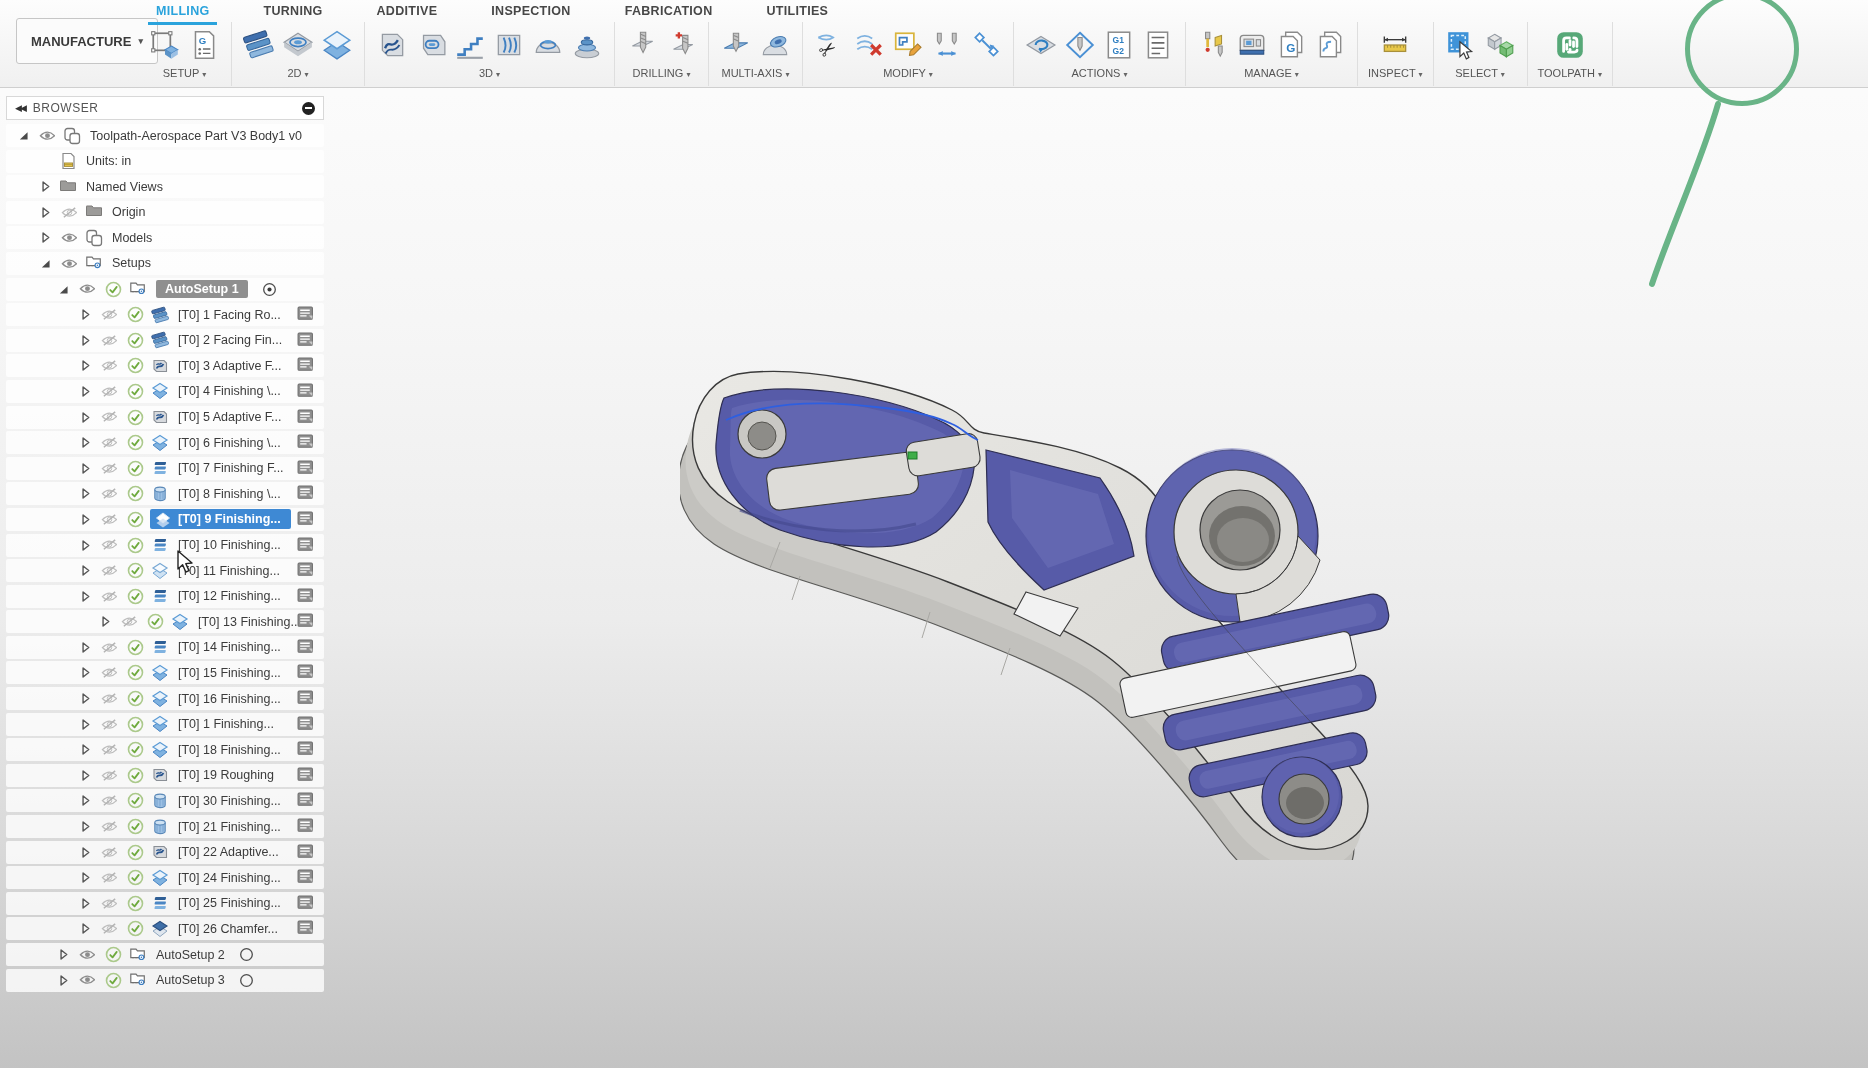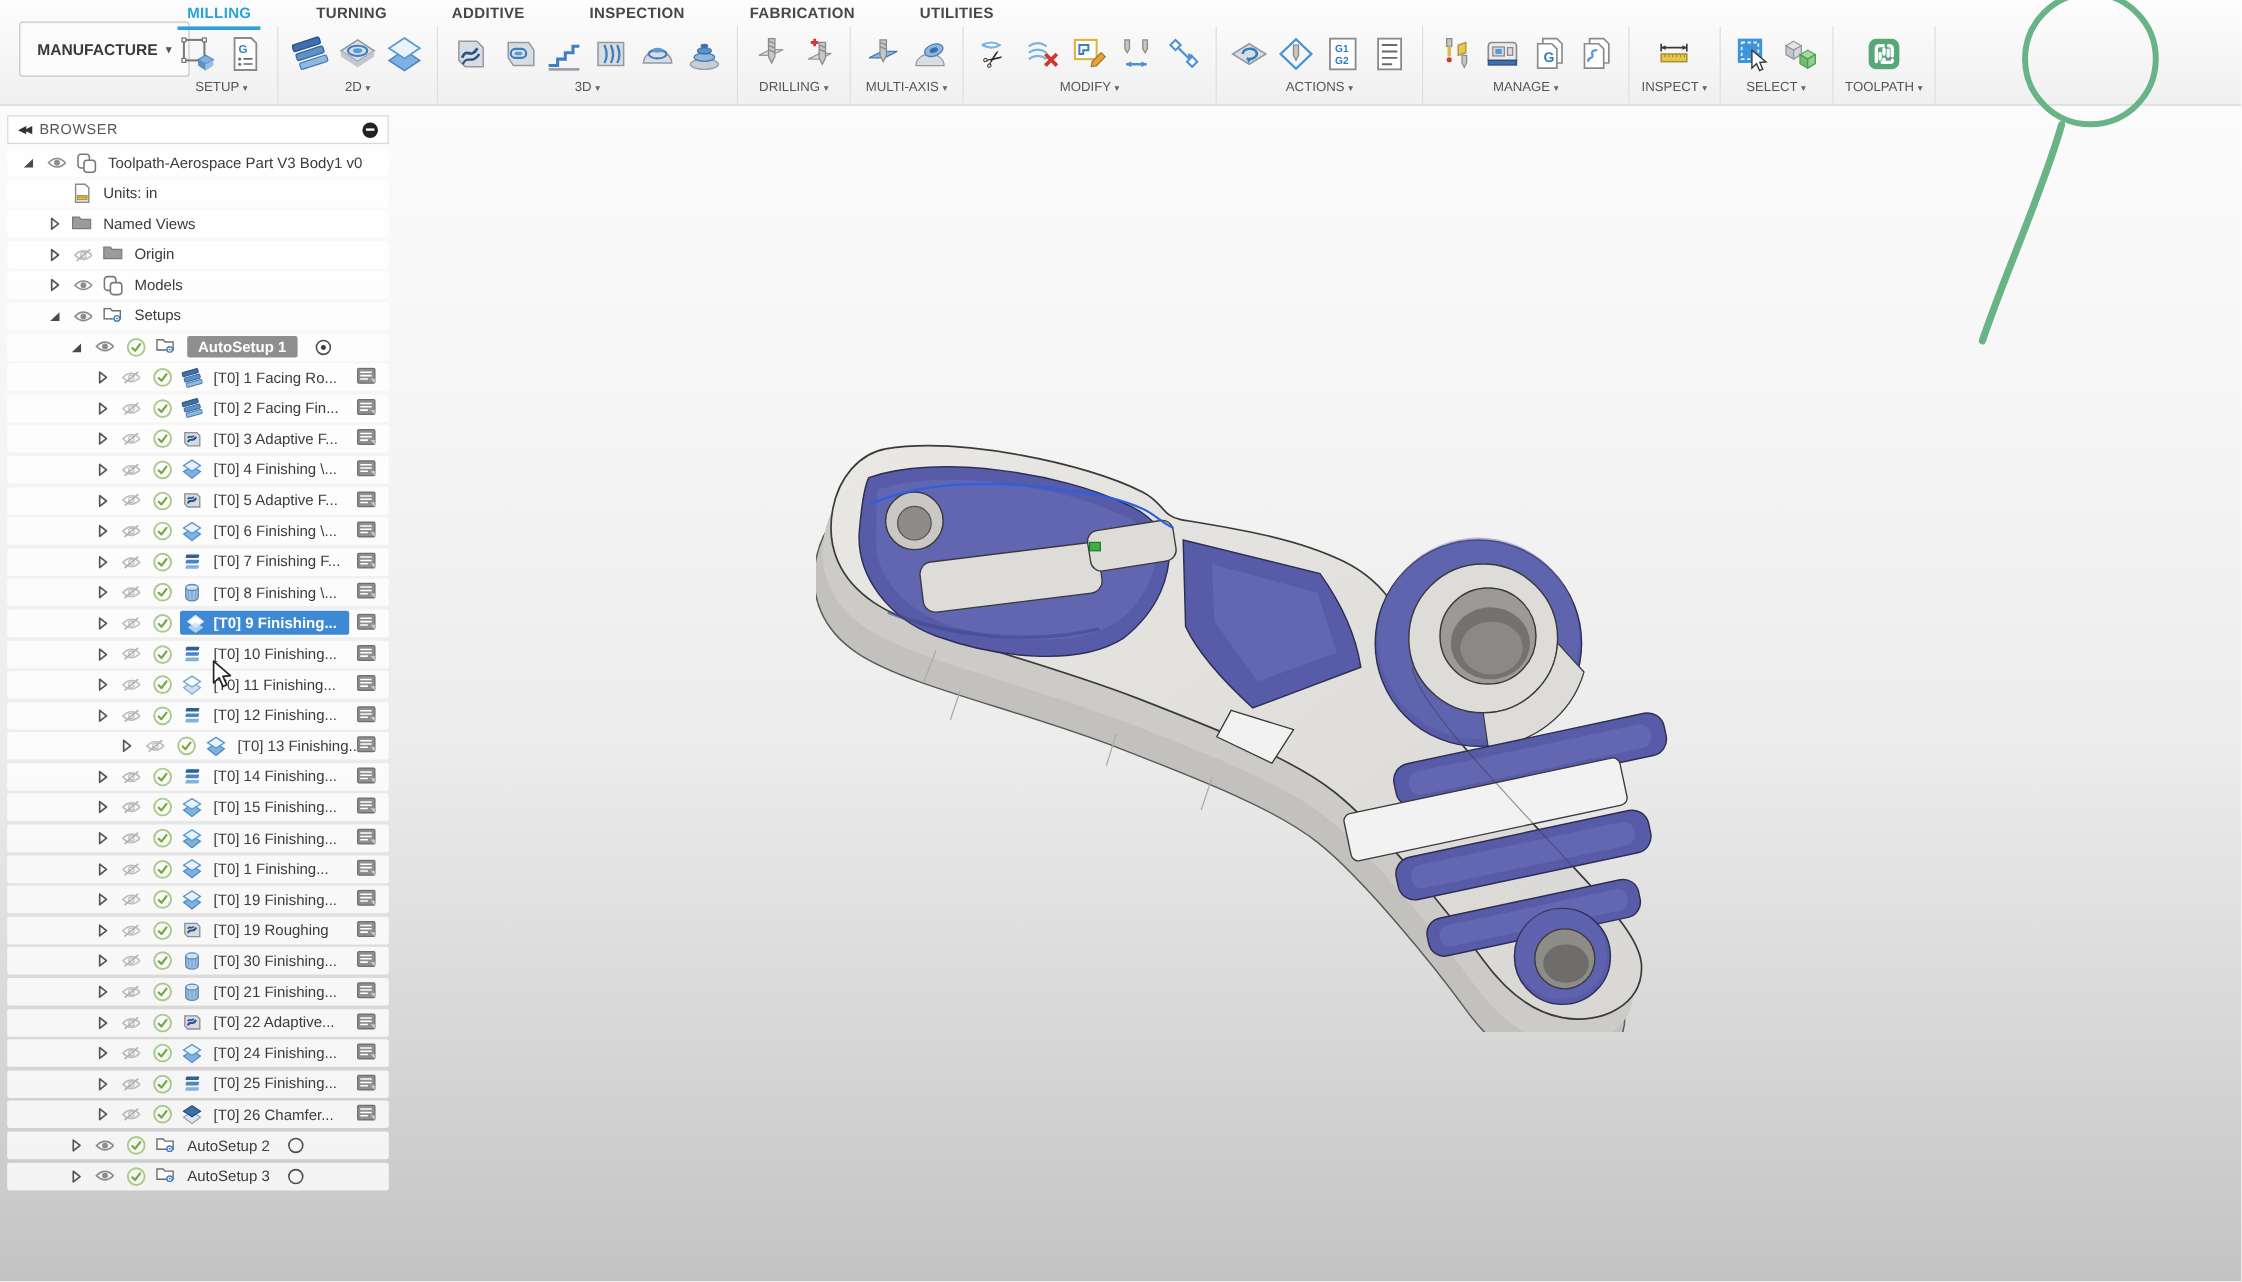--- a/index.html
+++ b/index.html
@@ -1450,21 +1450,21 @@
           </span>
         </span>
         <span class="cell" style="width: 24px;">
           <span style="width:18px;height:18px;display:block">
             <svg viewBox="0 0 18 18" xmlns="http://www.w3.org/2000/svg">
               <path d="M9 6.5 L16 11 L9 16.5 L2 11 Z" fill="#7fb2e0" stroke="#4a86c4" stroke-width="1"></path>
               <path d="M9 1.5 L16 6 L9 10.5 L2 6 Z" fill="#eaf3fb" stroke="#5b9bd5" stroke-width="1.2"></path>
             </svg>
           </span>
         </span>
-        <span class="tlabel">[T0] 19 Finishing...</span>
+        <span class="tlabel">[T0] 18 Finishing...</span>
         <span class="cell rdoc">
           <span style="width:17px;height:15px;display:block">
             <svg viewBox="0 0 16 14" xmlns="http://www.w3.org/2000/svg">
               <rect x="1" y="1" width="13.5" height="11.5" rx="1" fill="#8f8f8f" stroke="#6f6f6f"></rect>
               <path d="M3 4 h9 M3 6.6 h9 M3 9.2 h6" stroke="#fff" stroke-width="1.2"></path>
               <path d="M11 9 l3.5 3.5 v-3.5 Z" fill="#c9c9c9"></path>
             </svg>
           </span>
         </span>
       </div>

